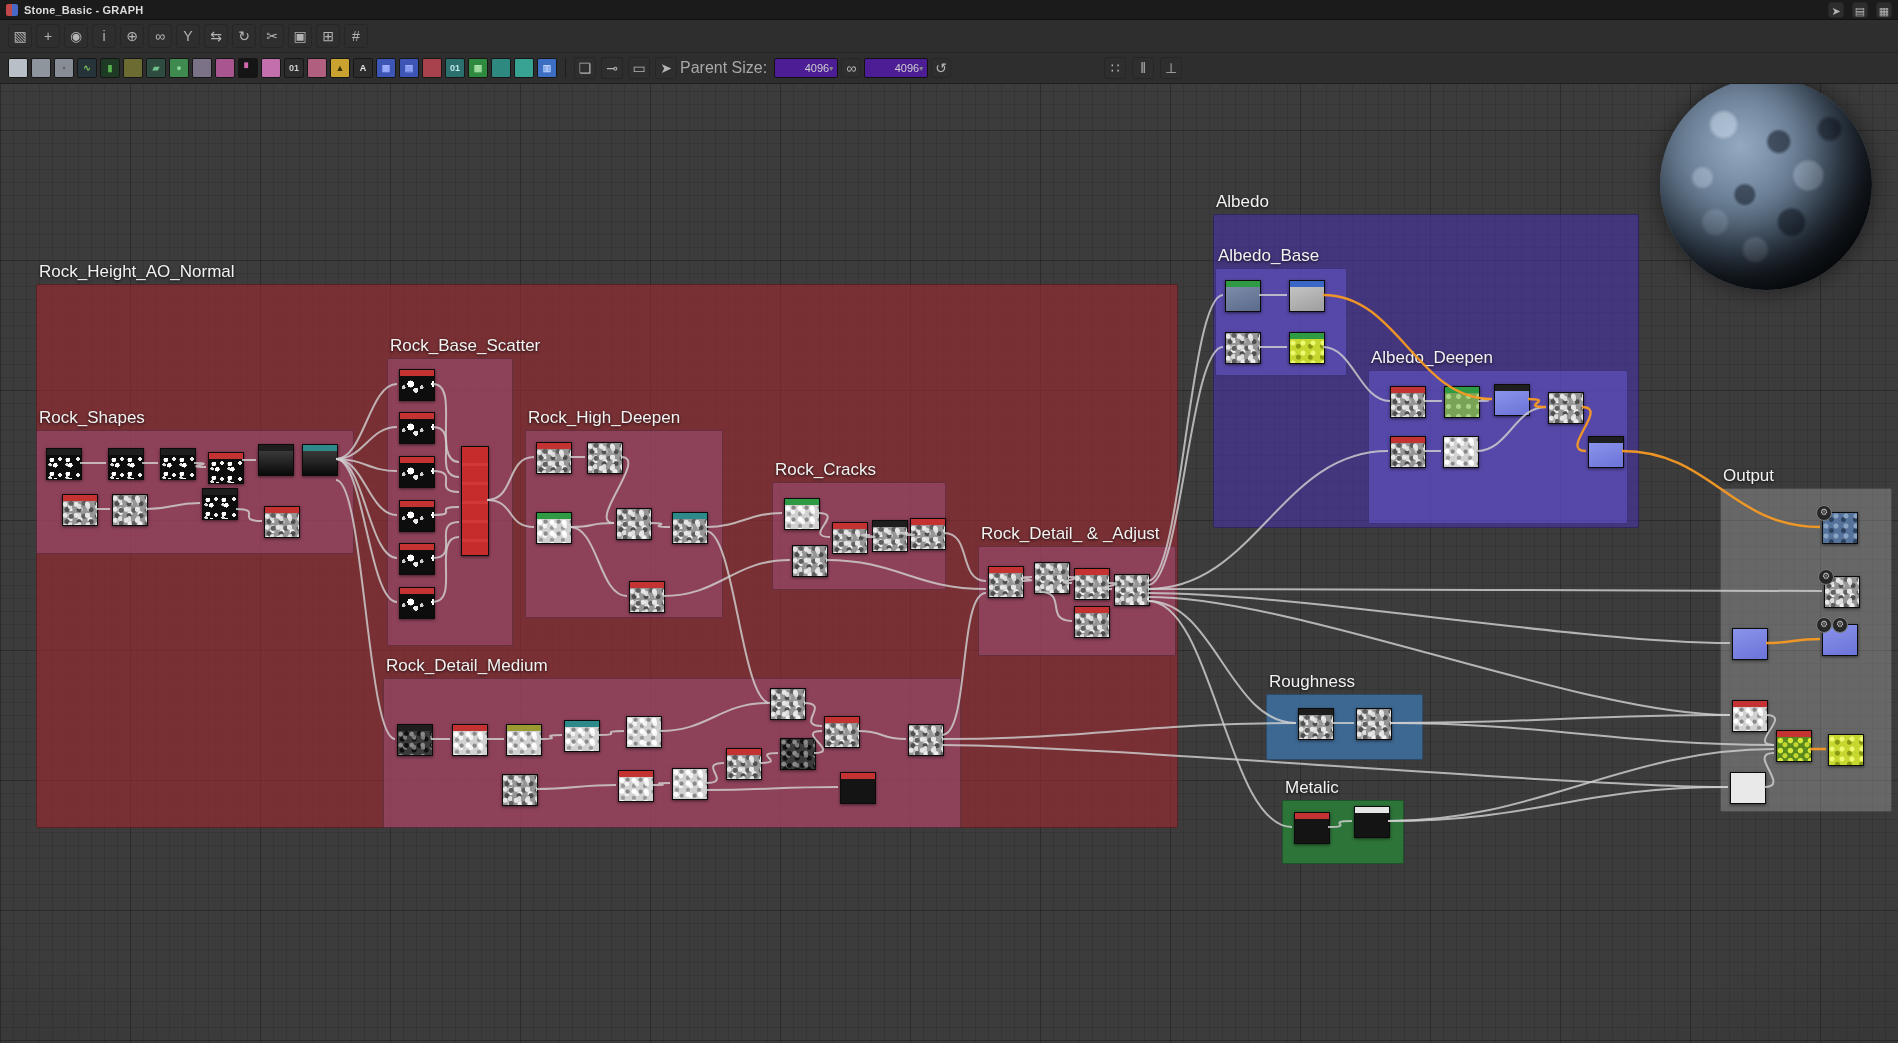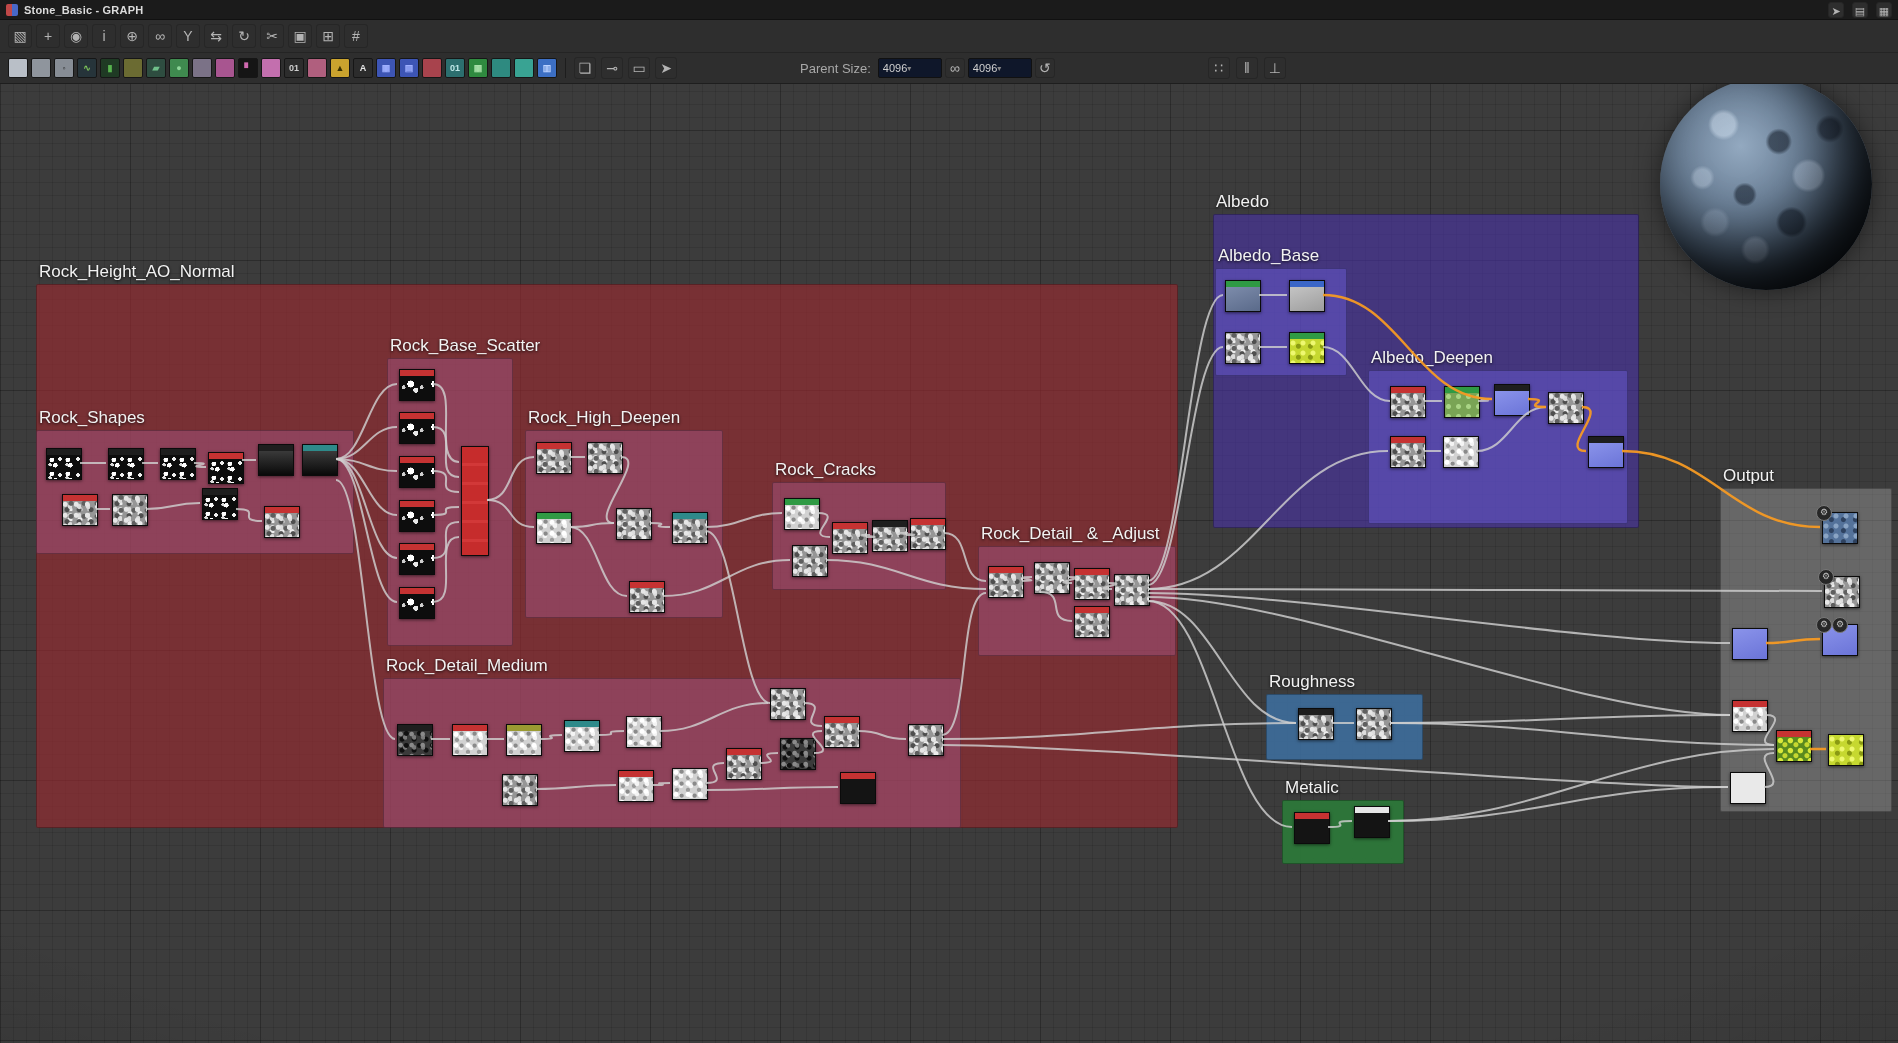--- a/index.html
+++ b/index.html
@@ -27,23 +27,23 @@
 
   #toolbar1{position:absolute;left:0;top:20px;width:100%;height:33px;background:#2e2e2e;z-index:10;
     display:flex;align-items:center;gap:4px;padding:0 8px;box-sizing:border-box;border-bottom:1px solid #242424;}
   #toolbar2{position:absolute;left:0;top:53px;width:100%;height:31px;background:#2e2e2e;z-index:10;
     display:flex;align-items:center;gap:3px;padding:0 8px;box-sizing:border-box;border-bottom:1px solid #1e1e1e;}
   .tbtn{width:24px;height:24px;background:#2e2e2e;border:1px solid #262626;border-radius:3px;color:#b4b4b4;
     font-size:14px;line-height:22px;text-align:center;cursor:pointer;box-sizing:border-box;}
   .chip{width:20px;height:20px;border:1px solid #161616;border-radius:2px;font-size:9px;line-height:19px;
     text-align:center;font-weight:bold;box-sizing:border-box;cursor:pointer;}
   .vsep{width:1px;height:20px;background:#1d1d1d;margin:0 5px;}
-  .ps-label{color:#a8a8a8;font-size:13px;margin-left:120px;margin-right:4px;}
-  .ps-box{width:54px;height:18px;background:#0f172a;border:1px solid #111;border-radius:2px;color:#cfcfcf;
-    font-size:11px;line-height:17px;padding:0 4px;display:flex;justify-content:flex-start;align-items:center;cursor:pointer;}
+  .ps-label{color:#a8a8a8;font-size:16px;margin-right:4px;}
+  .ps-box{width:54px;height:18px;background:#4c1d95;border:1px solid #111;border-radius:2px;color:#cfcfcf;
+    font-size:11px;line-height:17px;padding:0 4px;display:flex;justify-content:flex-end;align-items:center;cursor:pointer;}
   .ps-box .arr{font-size:8px;color:#888;}
   .t2-right{margin-left:150px;display:flex;gap:6px;}
 
   
   .frame{position:absolute;z-index:1;border:1px solid rgba(0,0,0,.28);border-radius:2px;}
   .frame-label{position:absolute;top:-23px;left:2px;font-size:17px;color:#f2f2f2;white-space:nowrap;
     text-shadow:0 1px 3px rgba(0,0,0,.85);}
 
   
   #wires{position:absolute;inset:0;z-index:2;pointer-events:none;}

